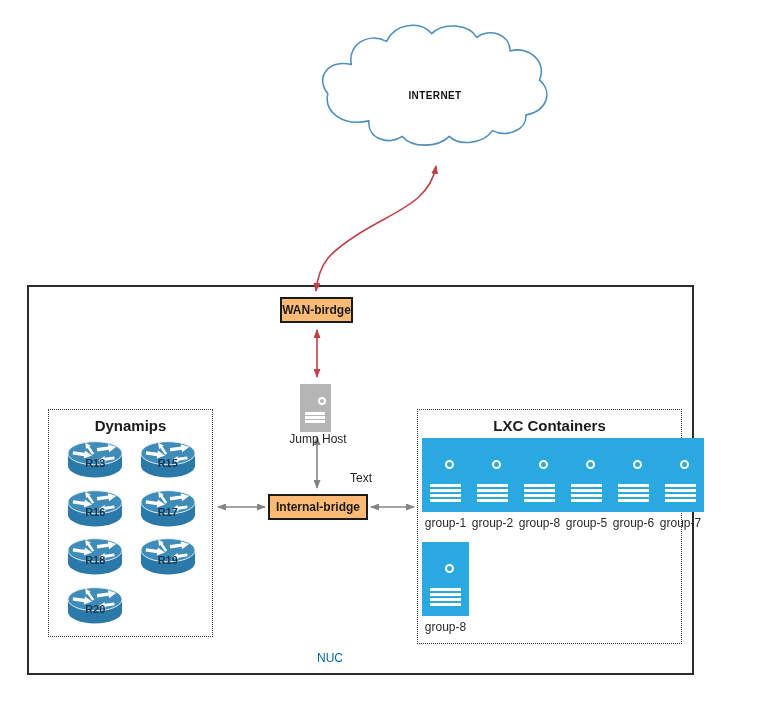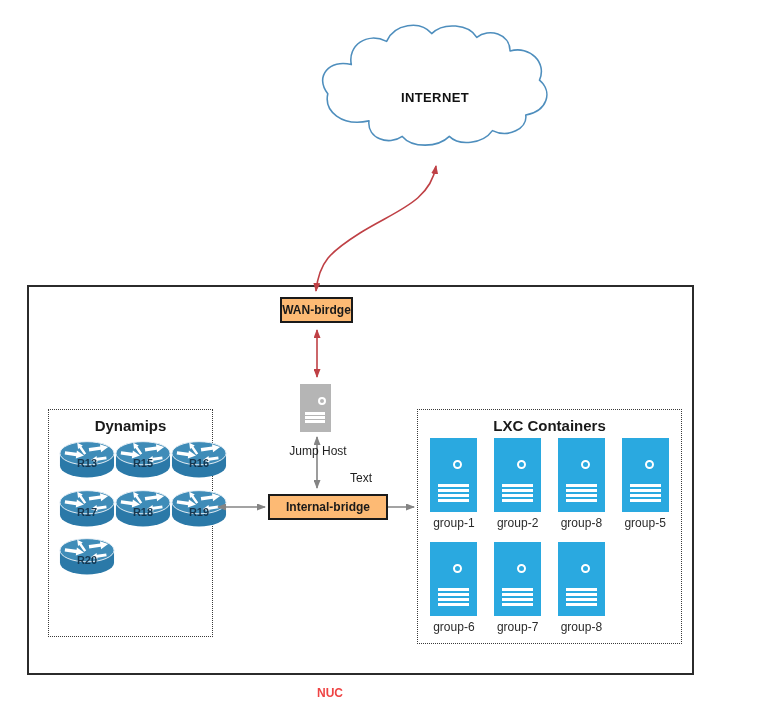--- a/index.html
+++ b/index.html
@@ -7,52 +7,52 @@
     position:relative;width:768px;height:701px;background:#ffffff;
     font-family:"Liberation Sans",sans-serif;color:#1f1f1f;overflow:hidden;
   }
   
   .node-box{
     position:absolute;background:#fdba74;border:2px solid #1a1a1a;
     display:flex;align-items:center;justify-content:center;
     font-size:12px;font-weight:bold;color:#1a1a1a;box-sizing:border-box;white-space:nowrap;
   }
   .wan-box{left:280px;top:297px;width:73px;height:26px;}
-  .internal-box{left:268px;top:494px;width:120px;height:26px;}
+  .internal-box{left:268px;top:494px;width:100px;height:26px;}
   
   .outer-rect{
     position:absolute;left:27px;top:285px;width:667px;height:390px;
     border:2px solid #2b2b2b;box-sizing:border-box;
   }
   
   .dotted-box{
     position:absolute;border:1px dotted #3a3a3a;box-sizing:border-box;background:transparent;
   }
   .dynamips-box{left:48px;top:409px;width:165px;height:228px;}
   .lxc-box{left:417px;top:409px;width:265px;height:235px;}
   .group-title{
     position:absolute;top:7px;left:0;right:0;text-align:center;
     font-size:15px;font-weight:bold;color:#1a1a1a;
   }
   
   .dyn-grid{
     position:absolute;top:26px;bottom:6px;left:10px;right:8px;
-    display:grid;grid-template-columns:1fr 1fr 1fr;grid-template-rows:repeat(4,1fr);
+    display:grid;grid-template-columns:1fr 1fr;grid-template-rows:repeat(4,1fr);
     justify-items:center;align-items:center;
   }
   .router{position:relative;width:56px;height:40px;}
   .router svg{display:block;}
   .router-label{
     position:absolute;left:0;right:0;top:17px;text-align:center;
     font-size:11px;font-weight:600;color:#15364f;
   }
   
   .lxc-grid{
     position:absolute;top:28px;left:4px;right:4px;
-    display:grid;grid-template-columns:repeat(4,1fr);row-gap:12px;
+    display:grid;grid-template-columns:repeat(6,1fr);row-gap:12px;
     justify-items:center;
   }
   .lxc-cell{display:flex;flex-direction:column;align-items:center;}
   .tower{position:relative;width:47px;height:74px;background:#2aa9e0;}
   .tw-ring{
     position:absolute;left:23px;top:22px;width:5px;height:5px;
     border:2.5px solid #ffffff;border-radius:50%;
   }
   .tw-vent{position:absolute;left:8px;width:31px;height:3px;background:#ffffff;}
   .tw-vent.v1{top:46px}.tw-vent.v2{top:51px}.tw-vent.v3{top:56px}.tw-vent.v4{top:61px}
@@ -62,25 +62,25 @@
   .jh-ring{
     position:absolute;left:18px;top:13px;width:4px;height:4px;
     border:2px solid #ffffff;border-radius:50%;
   }
   .jh-vent{position:absolute;left:5px;width:20px;height:2.5px;background:#ffffff;}
   .jh-vent.v1{top:28px}.jh-vent.v2{top:32px}.jh-vent.v3{top:36px}
   
   .flabel{position:absolute;font-size:12px;color:#1f1f1f;white-space:nowrap;}
   .internet-label{
     left:393px;top:90px;width:84px;text-align:center;
-    font-weight:bold;font-size:13px;letter-spacing:0.4px;color:#111111;
-  }
-  .jump-label{left:287px;top:432px;width:62px;text-align:center;margin-top:12px;}
+    font-weight:bold;font-size:10px;letter-spacing:0.4px;color:#111111;
+  }
+  .jump-label{left:287px;top:432px;width:62px;text-align:center;}
   .text-note{left:350px;top:471px;}
-  .nuc-label{left:299px;top:686px;width:62px;text-align:center;font-weight:bold;color:#ef4444;}
+  .nuc-label{left:299px;top:651px;width:62px;text-align:center;font-weight:normal;color:#0369a1;}
   
   .edge-layer{position:absolute;left:0;top:0;width:768px;height:701px;pointer-events:none;}
   .defs-holder{position:absolute;width:0;height:0;overflow:hidden;}
 </style>
 </head>
 <body>
 
 <svg class="defs-holder" aria-hidden="true">
   <defs>
     <symbol id="sym-router" viewBox="0 0 58 40">

